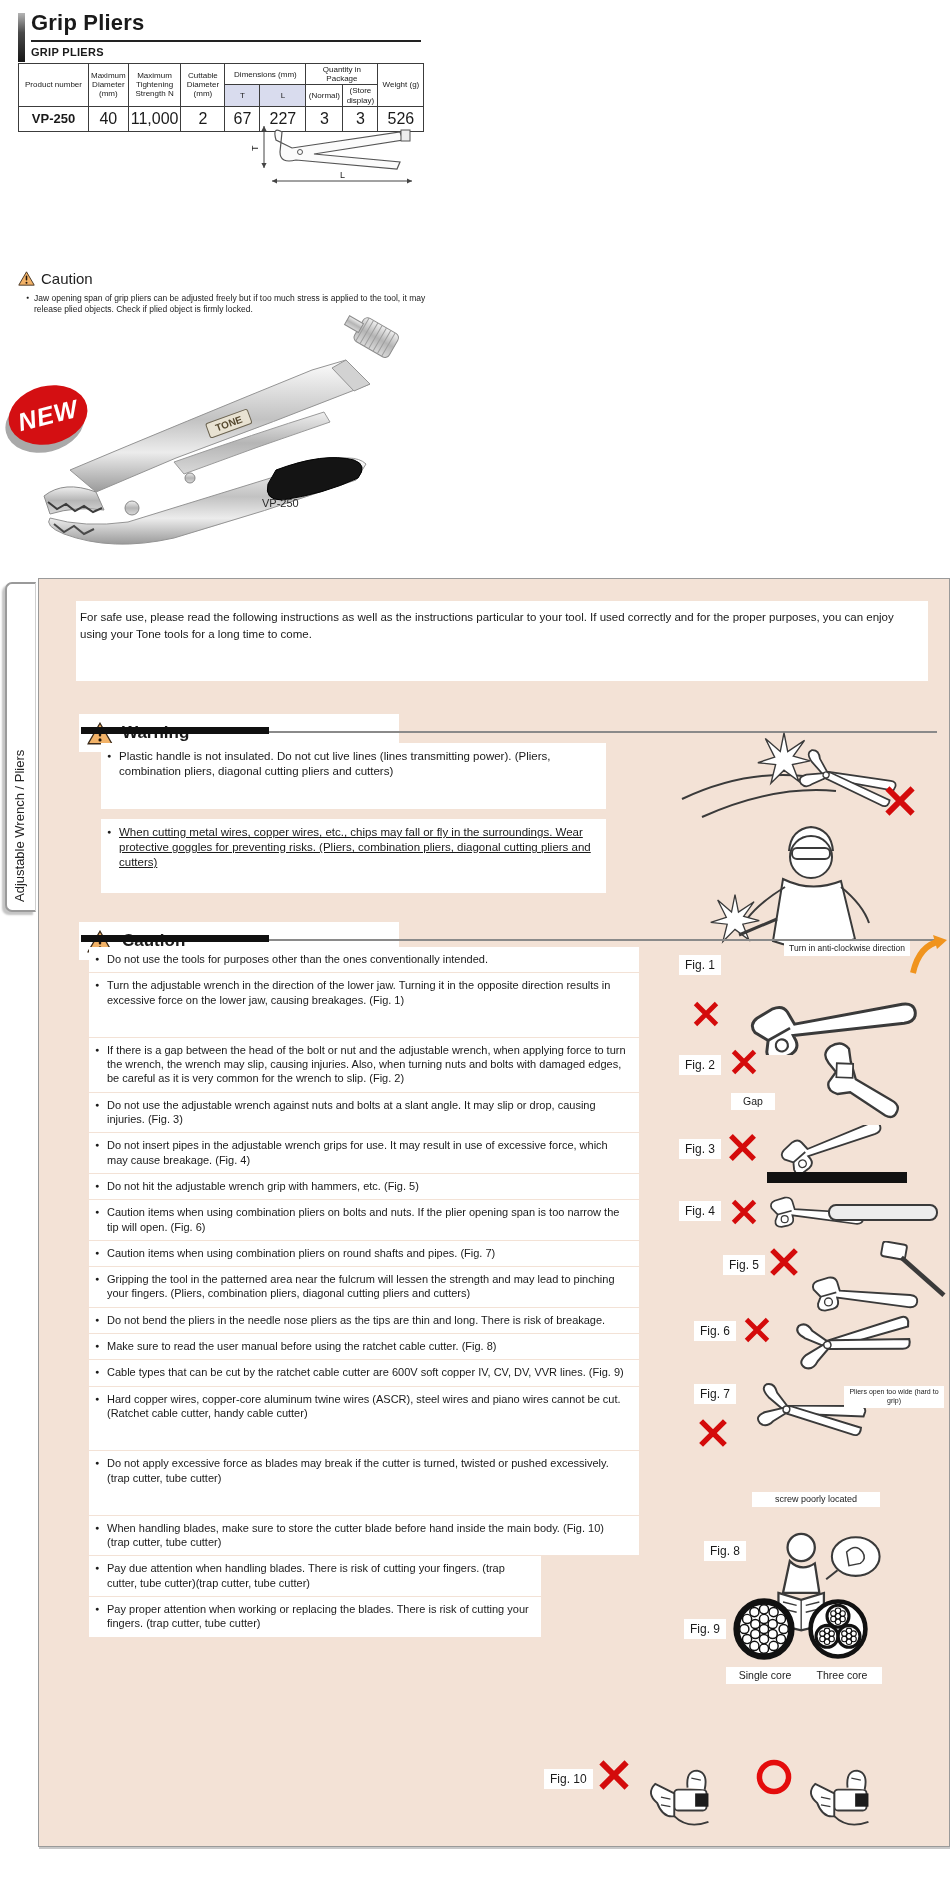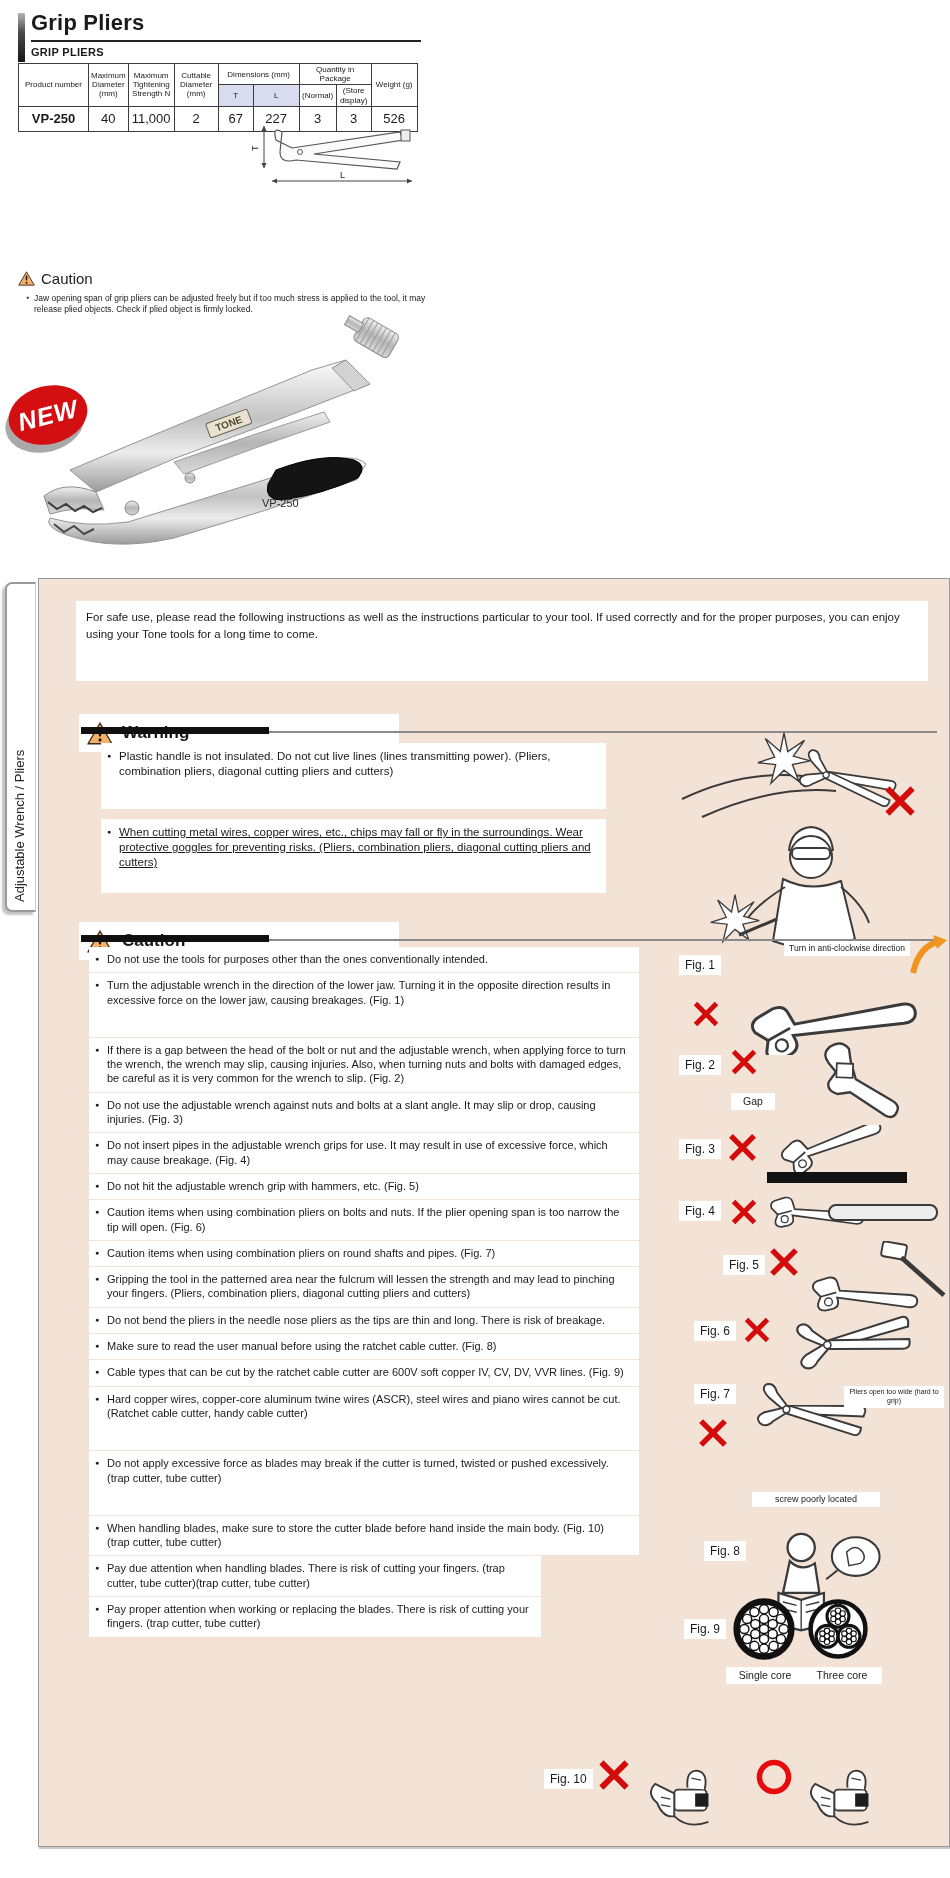--- a/index.html
+++ b/index.html
@@ -10,21 +10,21 @@
               background:linear-gradient(#b5b5b5,#4a4a4a 40%,#161616);}
   .page-title{position:absolute;left:31px;top:10px;font-size:22px;font-weight:bold;letter-spacing:.2px;}
   .title-rule{position:absolute;left:31px;top:40px;width:390px;height:2px;background:#222;}
   .sub-title{position:absolute;left:31px;top:46px;font-size:11px;font-weight:bold;letter-spacing:.3px;}
   table.spec{position:absolute;left:18px;top:63px;border-collapse:collapse;table-layout:fixed;}
   table.spec th,table.spec td{border:1px solid #3c3c3c;padding:1px 2px;text-align:center;vertical-align:middle;}
   table.spec th{font-weight:normal;font-size:8px;line-height:1.15;}
   th.big{font-size:9.5px;}
   th.lav{background:#d9dcee;font-size:11px;}
   th.tiny{font-size:6.5px;}
-  td.num{font-size:13px;height:22px;margin-left:40px;}
+  td.num{font-size:16px;height:22px;margin-left:40px;}
   td.prod{font-size:13px;font-weight:bold;}
   .dim-svg{position:absolute;left:248px;top:110px;}
   
   .tc-head{position:absolute;left:18px;top:270px;display:flex;align-items:center;gap:6px;
            font-size:15px;color:#222;}
   .tc-bullet{position:absolute;left:26px;top:293px;width:405px;font-size:8.5px;line-height:1.35;
              padding-left:8px;}
   .tc-bullet::before{content:"●";position:absolute;left:0;top:1px;font-size:5px;}
   
   .photo-svg{position:absolute;left:24px;top:312px;}
@@ -35,21 +35,21 @@
   .model-caption{position:absolute;left:262px;top:497px;font-size:11px;color:#2a2a2a;}
   
   .panel{position:absolute;left:38px;top:578px;width:910px;height:1267px;background:#f3e2d6;
          border:1px solid #9a9a9a;box-shadow:1px 2px 0 #c8c8c8;}
   .side-tab{position:absolute;left:5px;top:582px;width:28px;height:326px;background:#fff;
             border:2px solid #9a9a9a;border-right:1px solid #cfcfcf;border-radius:7px 0 0 7px;
             box-shadow:-3px 3px 2px #c4c4c4;z-index:6;}
   .side-tab span{position:absolute;left:5px;top:318px;transform:rotate(-90deg);transform-origin:0 0;
                  white-space:nowrap;font-size:13px;color:#222;}
   .intro-box{position:absolute;left:37px;top:22px;width:852px;height:80px;background:#fff;
-             font-size:11.5px;line-height:1.5;padding:8px 10px;box-sizing:border-box;}
+             font-size:11.5px;line-height:1.5;padding:8px 4px;box-sizing:border-box;}
   .sec-head{position:absolute;display:flex;align-items:center;gap:9px;background:#fff;
             width:320px;height:38px;padding-left:8px;box-sizing:border-box;
             font-size:17px;font-weight:bold;margin-top:29px;}
   .rule{position:absolute;height:2px;background:#8a8a8a;width:856px;left:42px;}
   .rule-black{position:absolute;height:7px;background:#101010;width:188px;left:42px;}
   .wbox{position:absolute;background:#fff;font-size:11.5px;line-height:1.32;padding:6px 10px 18px 18px;
         box-sizing:border-box;}
   .wbox::before{content:"●";position:absolute;left:6px;top:8px;font-size:7px;}
   .w-illus{position:absolute;}
   .clist{position:absolute;left:50px;top:368px;width:550px;display:flex;flex-direction:column;gap:1px;}

